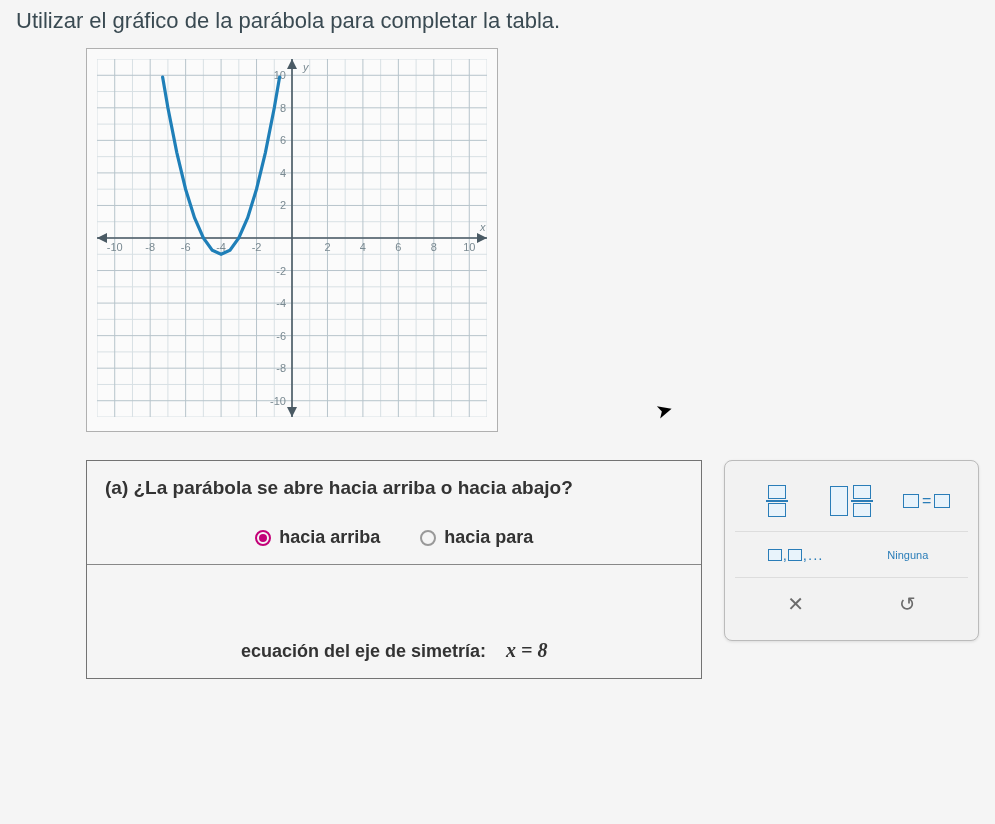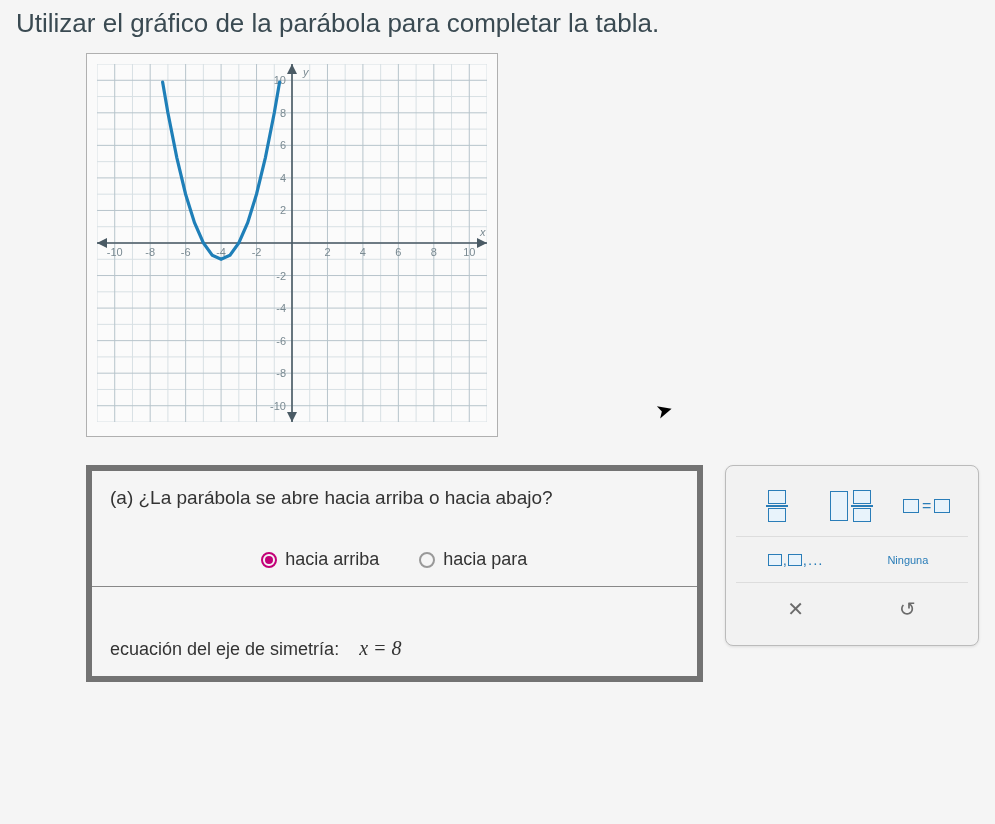--- a/index.html
+++ b/index.html
@@ -4,46 +4,47 @@
 <style>
   * { box-sizing: border-box; }
   body {
     margin: 0;
     padding: 8px 16px;
     font-family: Arial, Helvetica, sans-serif;
     background: #f5f5f5;
     color: #3a4a52;
     width: 995px;
   }
-  .title { font-size: 26px; color: #3a4a52; margin-bottom: 14px; }
+  .title { font-size: 22px; color: #3a4a52; margin-bottom: 14px; }
   .graph-wrap {
     border: 1px solid #b0b0b0;
     padding: 10px;
     display: inline-block;
     background: #fafafa;
     margin-left: 70px;
   }
   .layout-row { display: flex; align-items: flex-start; gap: 22px; margin-left: 70px; margin-top: 28px; }
   .panel {
-    border: 6px solid #737373;
+    border: 1px solid #737373;
     width: 636px;
+    font-weight: bold;
   }
   .panel-section { padding: 16px 18px; font-size: 19px; color: #333; }
   .panel-section + .panel-section { border-top: 1px solid #888; }
-  .radio-row { margin-top: 40px; display: flex; gap: 40px; align-items: center; justify-content: center; }
+  .radio-row { margin-top: 28px; display: flex; gap: 40px; align-items: center; justify-content: center; }
   .radio-item { display: flex; align-items: center; gap: 8px; font-size: 18px; }
   .radio-dot {
     width: 16px; height: 16px; border-radius: 50%;
     border: 2px solid #999; display: inline-flex; align-items: center; justify-content: center;
   }
   .radio-dot.selected { border-color: #c30078; }
   .radio-dot.selected::after {
     content: ""; width: 8px; height: 8px; border-radius: 50%; background: #c30078;
   }
-  .axis-eq { margin-top: 34px; text-align: left; font-size: 18px; }
+  .axis-eq { margin-top: 58px; text-align: center; font-size: 18px; }
   .math-x { font-style: italic; font-family: 'Times New Roman', serif; font-size: 20px; }
   .keypad {
     width: 262px;
     border: 1px solid #bbb;
     border-radius: 8px;
     background: #f2f2f2;
     box-shadow: 0 1px 3px rgba(0,0,0,0.1);
     padding: 10px;
   }
   .keypad-row { display: flex; justify-content: space-around; align-items: center; padding: 14px 4px; }

